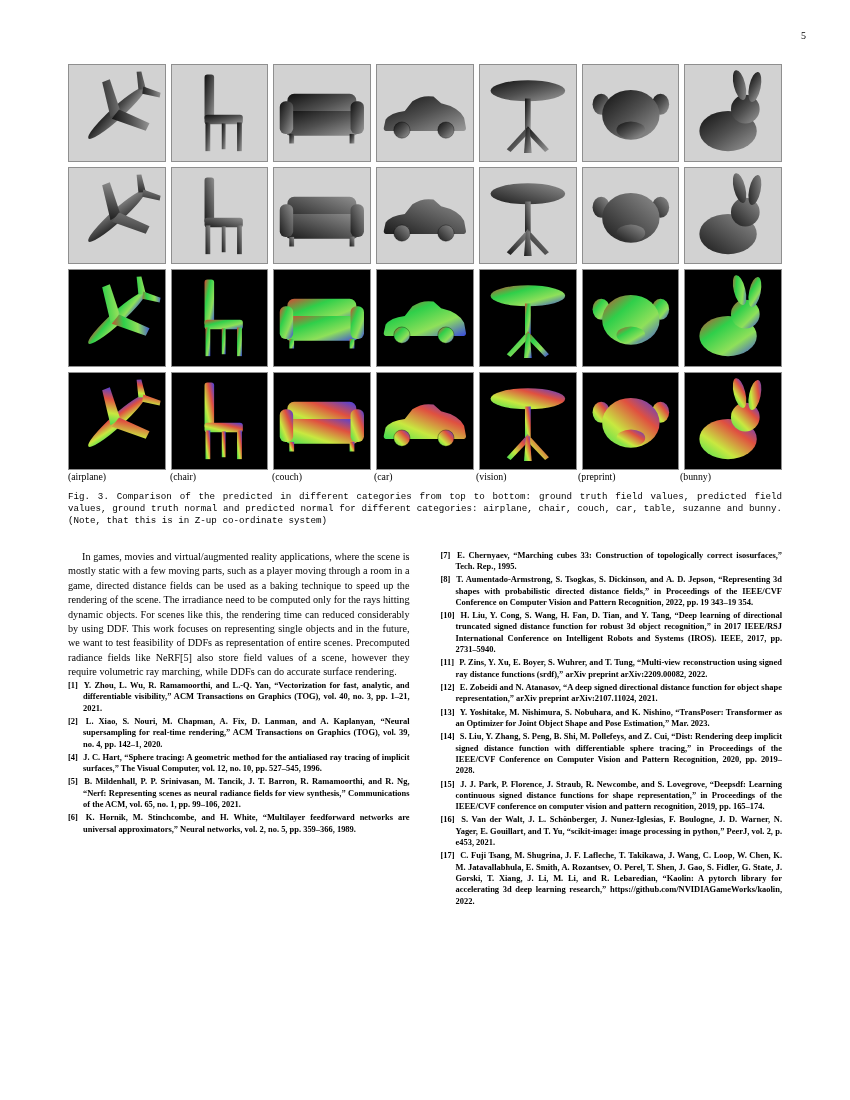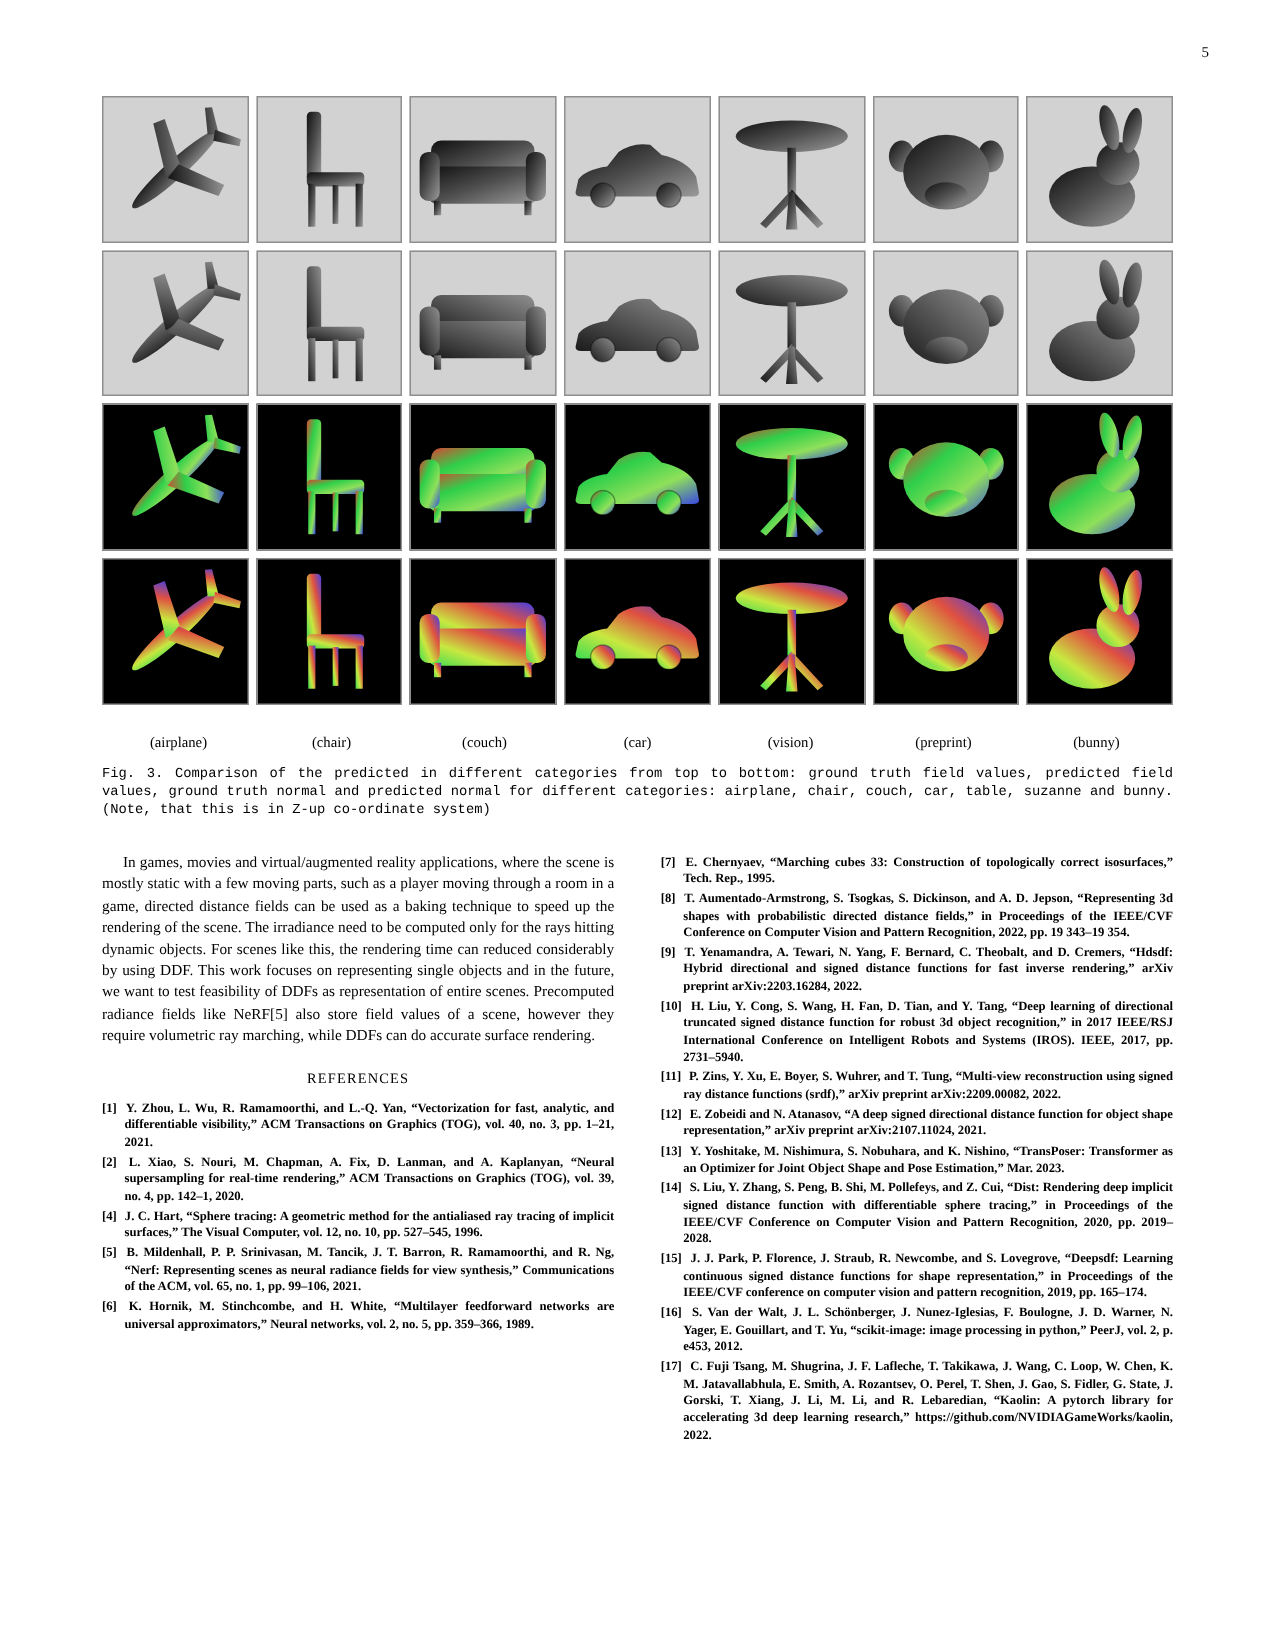--- a/index.html
+++ b/index.html
@@ -6,21 +6,21 @@
   .page{
     position:relative;width:850px;height:1100px;margin:0 auto;background:#ffffff;
     box-sizing:border-box;padding:28px 68px 0;overflow:hidden;
     font-family:"Liberation Serif",serif;color:#000;
   }
   .page-number{position:absolute;top:30px;right:44px;font-size:10px;}
   .figure{margin-top:36px;}
   #figure-grid{display:grid;grid-template-columns:repeat(7,1fr);gap:5px;}
   .cell{aspect-ratio:1/1;border:1px solid #8f8f8f;box-sizing:border-box;overflow:hidden;}
   .cell svg{width:100%;height:100%;display:block;}
-  #figure-labels{display:grid;grid-template-columns:repeat(7,1fr);margin-top:20px;font-size:9.8px;text-align:center;}
+  #figure-labels{display:grid;grid-template-columns:repeat(7,1fr);margin-top:1px;font-size:9.8px;}
   .caption{margin-top:9px;font-size:9.2px;line-height:1.33;text-align:justify;font-family:Liberation Mono, monospace;}
   .columns{display:flex;gap:31px;margin-top:22px;}
   .col{flex:1;min-width:0;}
   .para{font-size:10.2px;line-height:1.42;text-align:justify;text-indent:14px;margin:0;}
   .refs-heading{text-align:center;font-size:9.6px;letter-spacing:0.8px;margin:15px 0 8px;}
   .ref{font-size:8.45px;line-height:1.34;text-align:justify;padding-left:15px;text-indent:-15px;margin-bottom:2px;font-weight:bold;}
   .ref .num{margin-right:3px;}
 </style>
 </head>
 <body>
@@ -497,38 +497,36 @@
         <span>(vision)</span>
         <span>(preprint)</span>
         <span>(bunny)</span>
       </div>
     <div class="caption">Fig. 3.   Comparison of the predicted in different categories from top to bottom: ground truth field values, predicted field values, ground truth normal and predicted normal for different categories: airplane, chair, couch, car, table, suzanne and bunny. (Note, that this is in Z-up co-ordinate system)</div>
   </div>
 
   <div class="columns">
     <div class="col">
       <p class="para">In games, movies and virtual/augmented reality applications, where the scene is mostly static with a few moving parts, such as a player moving through a room in a game, directed distance fields can be used as a baking technique to speed up the rendering of the scene. The irradiance need to be computed only for the rays hitting dynamic objects. For scenes like this, the rendering time can reduced considerably by using DDF. This work focuses on representing single objects and in the future, we want to test feasibility of DDFs as representation of entire scenes. Precomputed radiance fields like NeRF[5] also store field values of a scene, however they require volumetric ray marching, while DDFs can do accurate surface rendering.</p>
-      <div class="refs-heading">REFERENCES</div>
       <div id="refs-left">
           <div class="ref"><span class="num">[1]</span><span> Y. Zhou, L. Wu, R. Ramamoorthi, and L.-Q. Yan, “Vectorization for fast, analytic, and differentiable visibility,” ACM Transactions on Graphics (TOG), vol. 40, no. 3, pp. 1–21, 2021.</span></div>
           <div class="ref"><span class="num">[2]</span><span> L. Xiao, S. Nouri, M. Chapman, A. Fix, D. Lanman, and A. Kaplanyan, “Neural supersampling for real-time rendering,” ACM Transactions on Graphics (TOG), vol. 39, no. 4, pp. 142–1, 2020.</span></div>
           <div class="ref"><span class="num">[4]</span><span> J. C. Hart, “Sphere tracing: A geometric method for the antialiased ray tracing of implicit surfaces,” The Visual Computer, vol. 12, no. 10, pp. 527–545, 1996.</span></div>
           <div class="ref"><span class="num">[5]</span><span> B. Mildenhall, P. P. Srinivasan, M. Tancik, J. T. Barron, R. Ramamoorthi, and R. Ng, “Nerf: Representing scenes as neural radiance fields for view synthesis,” Communications of the ACM, vol. 65, no. 1, pp. 99–106, 2021.</span></div>
           <div class="ref"><span class="num">[6]</span><span> K. Hornik, M. Stinchcombe, and H. White, “Multilayer feedforward networks are universal approximators,” Neural networks, vol. 2, no. 5, pp. 359–366, 1989.</span></div>
         </div>
     </div>
     <div class="col">
       <div id="refs-right">
           <div class="ref"><span class="num">[7]</span><span> E. Chernyaev, “Marching cubes 33: Construction of topologically correct isosurfaces,” Tech. Rep., 1995.</span></div>
           <div class="ref"><span class="num">[8]</span><span> T. Aumentado-Armstrong, S. Tsogkas, S. Dickinson, and A. D. Jepson, “Representing 3d shapes with probabilistic directed distance fields,” in Proceedings of the IEEE/CVF Conference on Computer Vision and Pattern Recognition, 2022, pp. 19 343–19 354.</span></div>
-          <div class="ref"><span class="num">[9]</span><span> T. Yenamandra, A. Tewari, N. Yang, F. Bernard, C. Theobalt, and D. Cremers, “Hdsdf: Hybrid directional and signed distance functions for fast inverse rendering,” arXiv preprint arXiv:2203.16284, 2022.</span></div>
           <div class="ref"><span class="num">[10]</span><span> H. Liu, Y. Cong, S. Wang, H. Fan, D. Tian, and Y. Tang, “Deep learning of directional truncated signed distance function for robust 3d object recognition,” in 2017 IEEE/RSJ International Conference on Intelligent Robots and Systems (IROS).   IEEE, 2017, pp. 2731–5940.</span></div>
           <div class="ref"><span class="num">[11]</span><span> P. Zins, Y. Xu, E. Boyer, S. Wuhrer, and T. Tung, “Multi-view reconstruction using signed ray distance functions (srdf),” arXiv preprint arXiv:2209.00082, 2022.</span></div>
           <div class="ref"><span class="num">[12]</span><span> E. Zobeidi and N. Atanasov, “A deep signed directional distance function for object shape representation,” arXiv preprint arXiv:2107.11024, 2021.</span></div>
           <div class="ref"><span class="num">[13]</span><span> Y. Yoshitake, M. Nishimura, S. Nobuhara, and K. Nishino, “TransPoser: Transformer as an Optimizer for Joint Object Shape and Pose Estimation,” Mar. 2023.</span></div>
           <div class="ref"><span class="num">[14]</span><span> S. Liu, Y. Zhang, S. Peng, B. Shi, M. Pollefeys, and Z. Cui, “Dist: Rendering deep implicit signed distance function with differentiable sphere tracing,” in Proceedings of the IEEE/CVF Conference on Computer Vision and Pattern Recognition, 2020, pp. 2019–2028.</span></div>
           <div class="ref"><span class="num">[15]</span><span> J. J. Park, P. Florence, J. Straub, R. Newcombe, and S. Lovegrove, “Deepsdf: Learning continuous signed distance functions for shape representation,” in Proceedings of the IEEE/CVF conference on computer vision and pattern recognition, 2019, pp. 165–174.</span></div>
-          <div class="ref"><span class="num">[16]</span><span> S. Van der Walt, J. L. Schönberger, J. Nunez-Iglesias, F. Boulogne, J. D. Warner, N. Yager, E. Gouillart, and T. Yu, “scikit-image: image processing in python,” PeerJ, vol. 2, p. e453, 2012.</span></div>
+          <div class="ref"><span class="num">[16]</span><span> S. Van der Walt, J. L. Schönberger, J. Nunez-Iglesias, F. Boulogne, J. D. Warner, N. Yager, E. Gouillart, and T. Yu, “scikit-image: image processing in python,” PeerJ, vol. 2, p. e453, 2021.</span></div>
           <div class="ref"><span class="num">[17]</span><span> C. Fuji Tsang, M. Shugrina, J. F. Lafleche, T. Takikawa, J. Wang, C. Loop, W. Chen, K. M. Jatavallabhula, E. Smith, A. Rozantsev, O. Perel, T. Shen, J. Gao, S. Fidler, G. State, J. Gorski, T. Xiang, J. Li, M. Li, and R. Lebaredian, “Kaolin: A pytorch library for accelerating 3d deep learning research,” https://github.com/NVIDIAGameWorks/kaolin, 2022.</span></div>
         </div>
     </div>
   </div>
 </div>
 
 </body></html>

